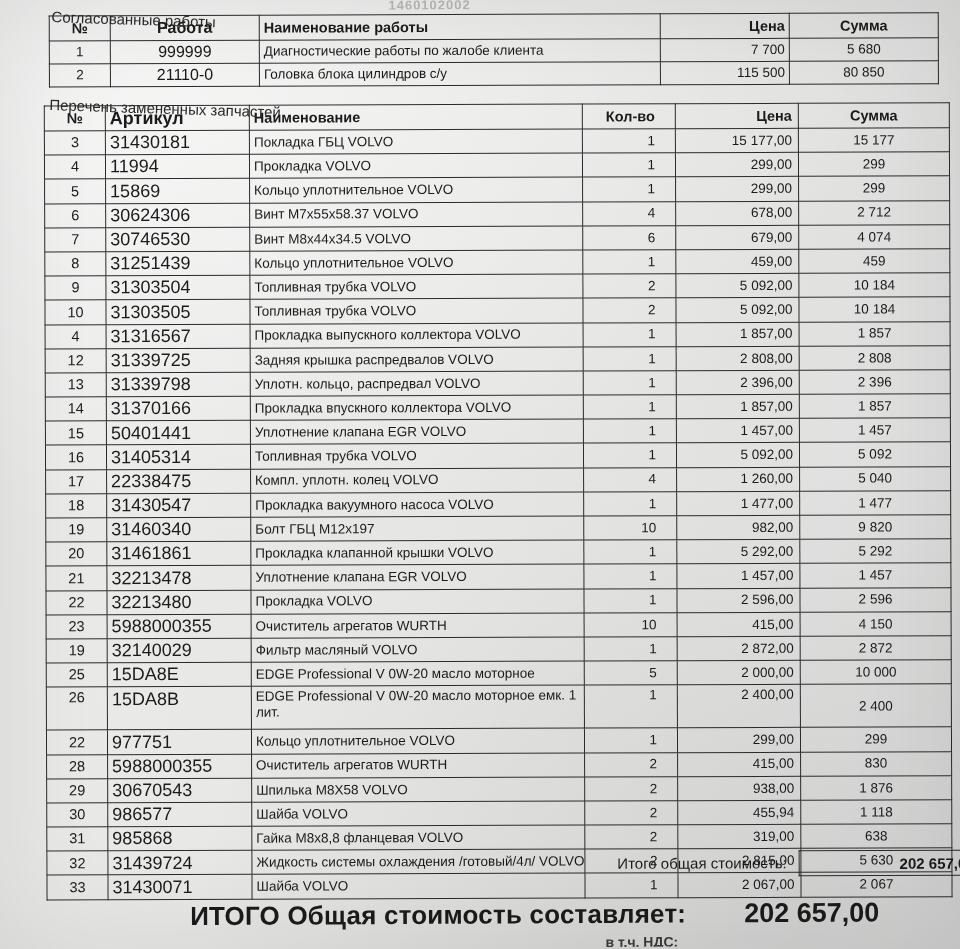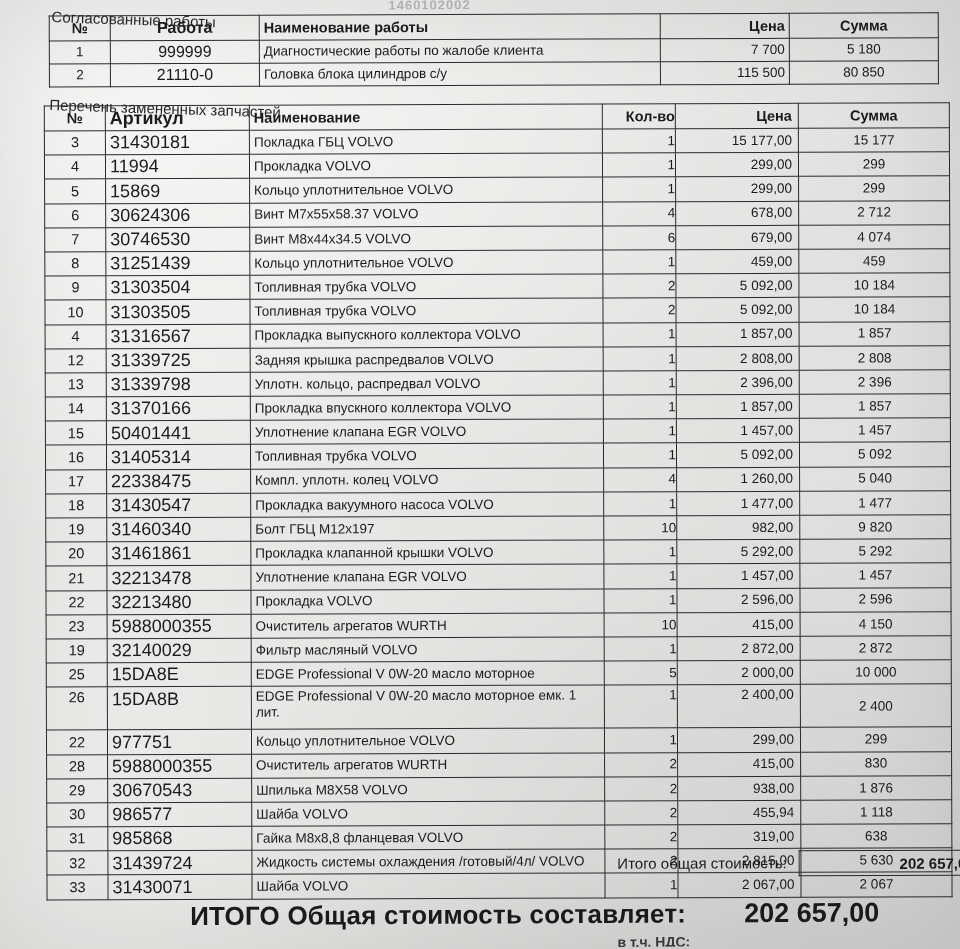--- a/index.html
+++ b/index.html
@@ -59,21 +59,21 @@
   .c-wname{width:auto;text-align:left;}
   .c-price{width:120px;text-align:right;}
   .c-sum{width:140px;text-align:center;}
 
   
   .tbl-parts{position:absolute;left:44px;top:104px;width:906px;transform:rotate(0.35deg);}
   .tbl-parts td,.tbl-parts th{height:23.2px;}
   .p-num{width:52px;text-align:center;font-size:14.5px;}
   .p-art{width:135px;text-align:left;font-size:18px;margin-left:28px;}
   .p-name{width:auto;text-align:left;}
-  .p-qty{width:68px;text-align:right;padding-right:0;}
+  .p-qty{width:68px;text-align:right;padding-right:20px;}
   .p-price{width:112px;text-align:right;padding-right:6px;}
   .p-sum{width:142px;text-align:center;}
 
   .row-tall td{height:40px;white-space:normal;vertical-align:top;padding-top:2px;line-height:1.18;}
   .row-tall .p-num,.row-tall .p-art{vertical-align:top;}
   .row-tall .p-qty,.row-tall .p-price{vertical-align:top;}
   .row-tall .p-sum{vertical-align:middle;}
 
   
   .hdr-shift td,.hdr-shift th{height:24px;}
@@ -101,21 +101,21 @@
     transform:rotate(0.25deg);
   }
   .grand-label{font-size:26px;font-weight:bold;letter-spacing:.2px;white-space:nowrap;}
   .grand-value{font-size:27px;font-weight:bold;margin-left:58px;white-space:nowrap;}
 
   .vat{
     position:absolute;left:600px;top:936px;width:360px;height:13px;
     overflow:hidden;transform:rotate(0.25deg);
     font-size:14px;font-weight:bold;color:#3a3a3a;
   }
-  .vat-label{position:absolute;left:12px;top:0;white-space:nowrap;text-decoration:underline;}
+  .vat-label{position:absolute;left:0;top:0;white-space:nowrap;text-decoration:underline;}
   .vat-value{position:absolute;left:190px;top:16px;white-space:nowrap;}
 </style>
 </head>
 <body>
 
 <div class="paper"></div>
 
 <div class="sheet">
 
   <div class="clip-top">1460102002</div>
@@ -132,21 +132,21 @@
         <th class="c-price">Цена</th>
         <th class="c-sum">Сумма</th>
       </tr>
     </thead>
     <tbody>
       <tr>
         <td class="c-num">1</td>
         <td class="c-work">999999</td>
         <td class="c-wname">Диагностические работы по жалобе клиента</td>
         <td class="c-price">7 700</td>
-        <td class="c-sum">5 180</td>
+        <td class="c-sum">5 680</td>
       </tr>
       <tr>
         <td class="c-num">2</td>
         <td class="c-work">21110-0</td>
         <td class="c-wname">Головка блока цилиндров с/у</td>
         <td class="c-price">115 500</td>
         <td class="c-sum">80 850</td>
       </tr>
     </tbody>
   </table>

